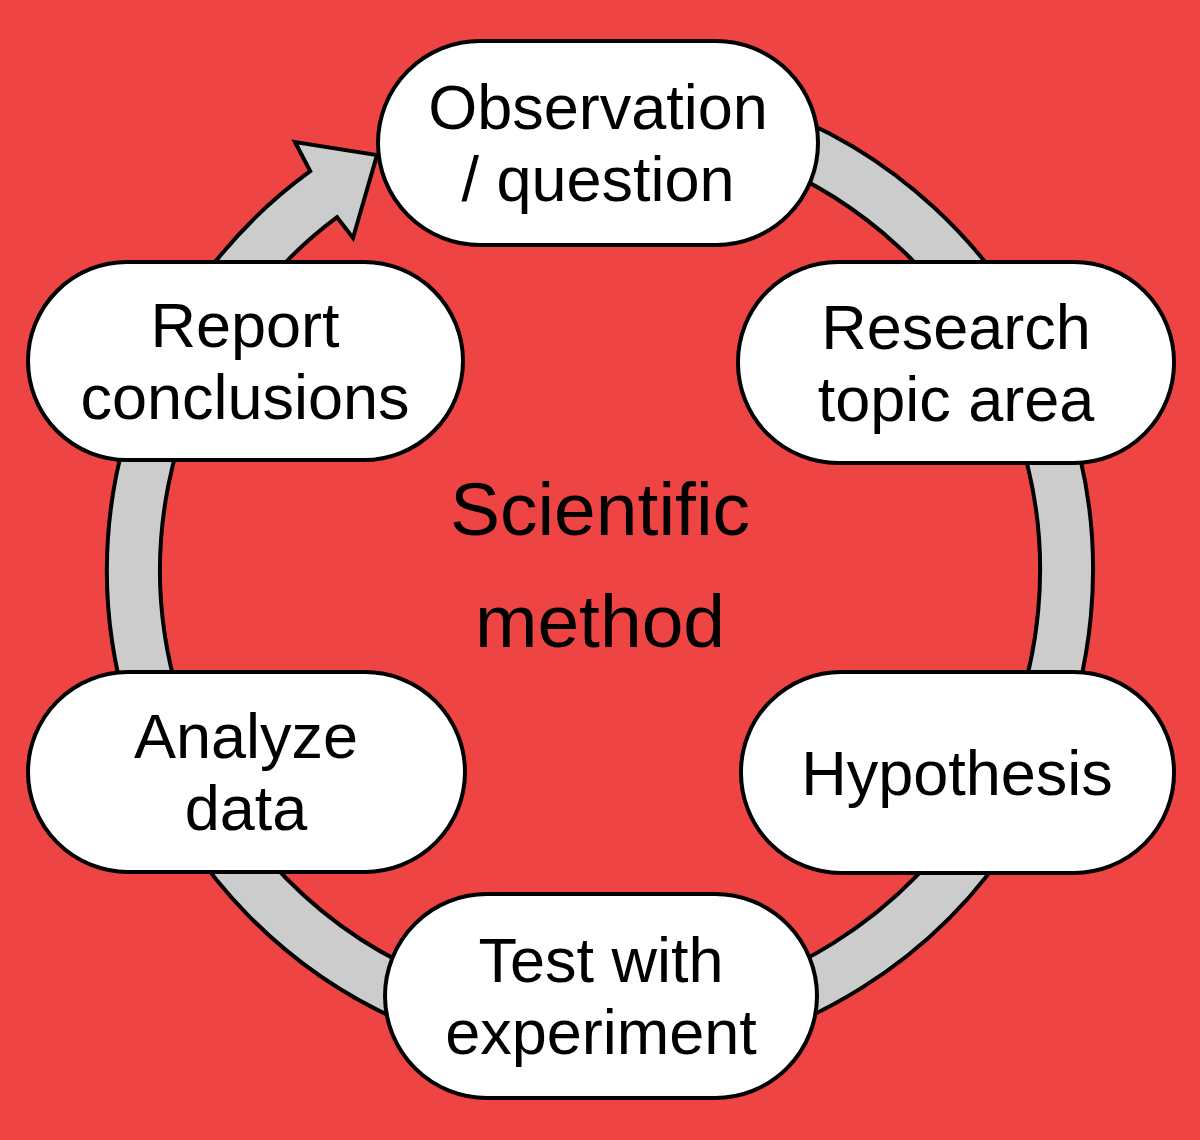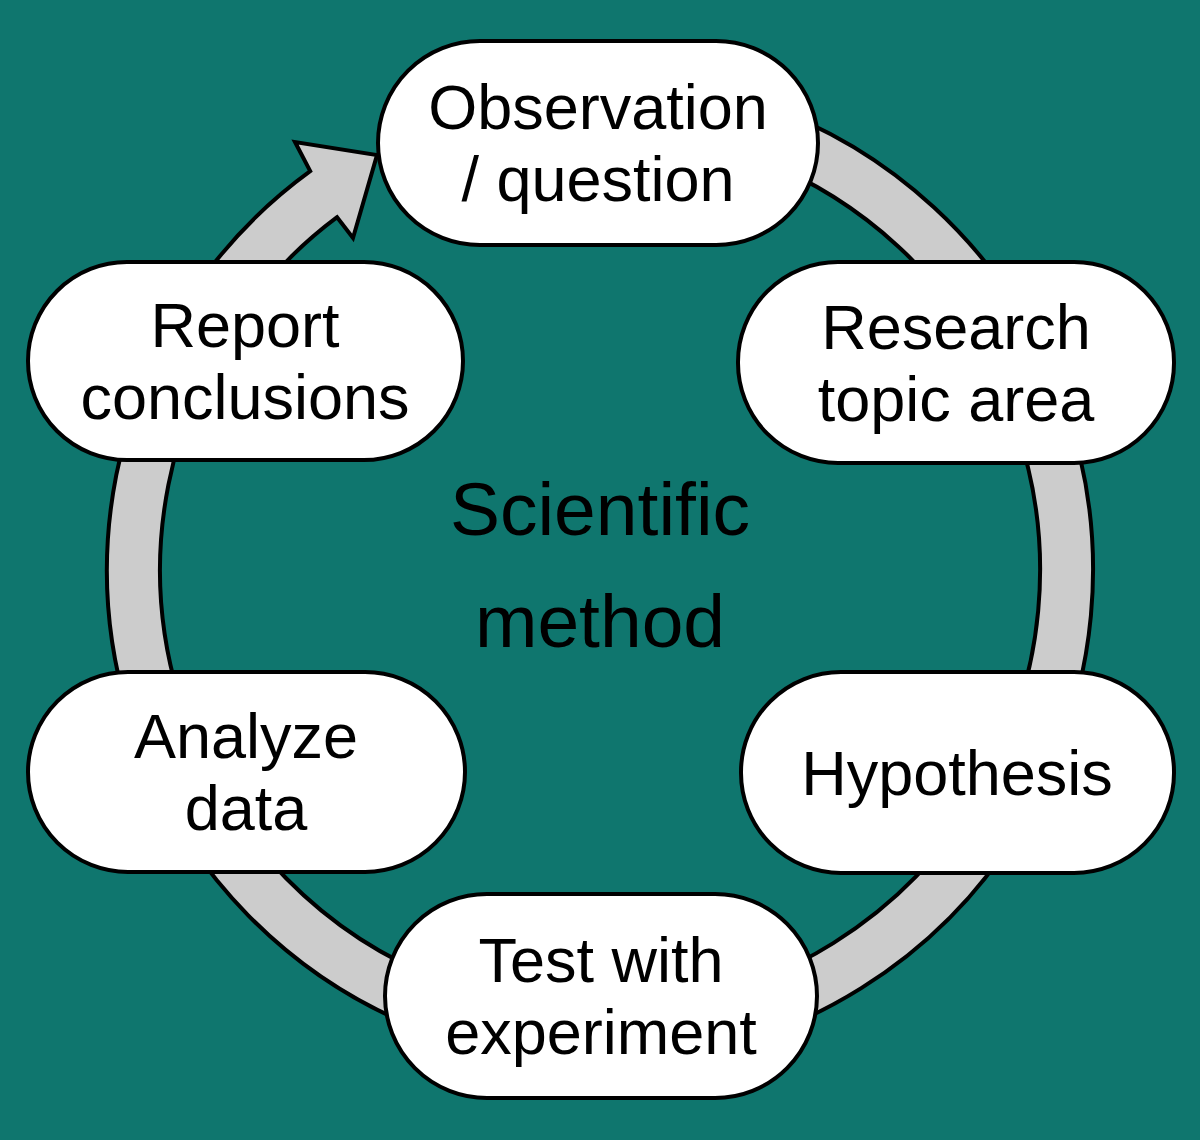--- a/index.html
+++ b/index.html
@@ -3,21 +3,21 @@
 <meta charset="utf-8">
 <style>
   html, body {
     margin: 0;
     padding: 0;
     background: #ffffff;
   }
   .canvas-wrap {
     width: 1200px;
     height: 1140px;
-    background: #0f766e;
+    background: #ef4444;
   }
   svg {
     display: block;
     font-family: "Liberation Sans", sans-serif;
   }
   .ring {
     fill: #cccccc;
     stroke: #000000;
     stroke-width: 4;
   }

